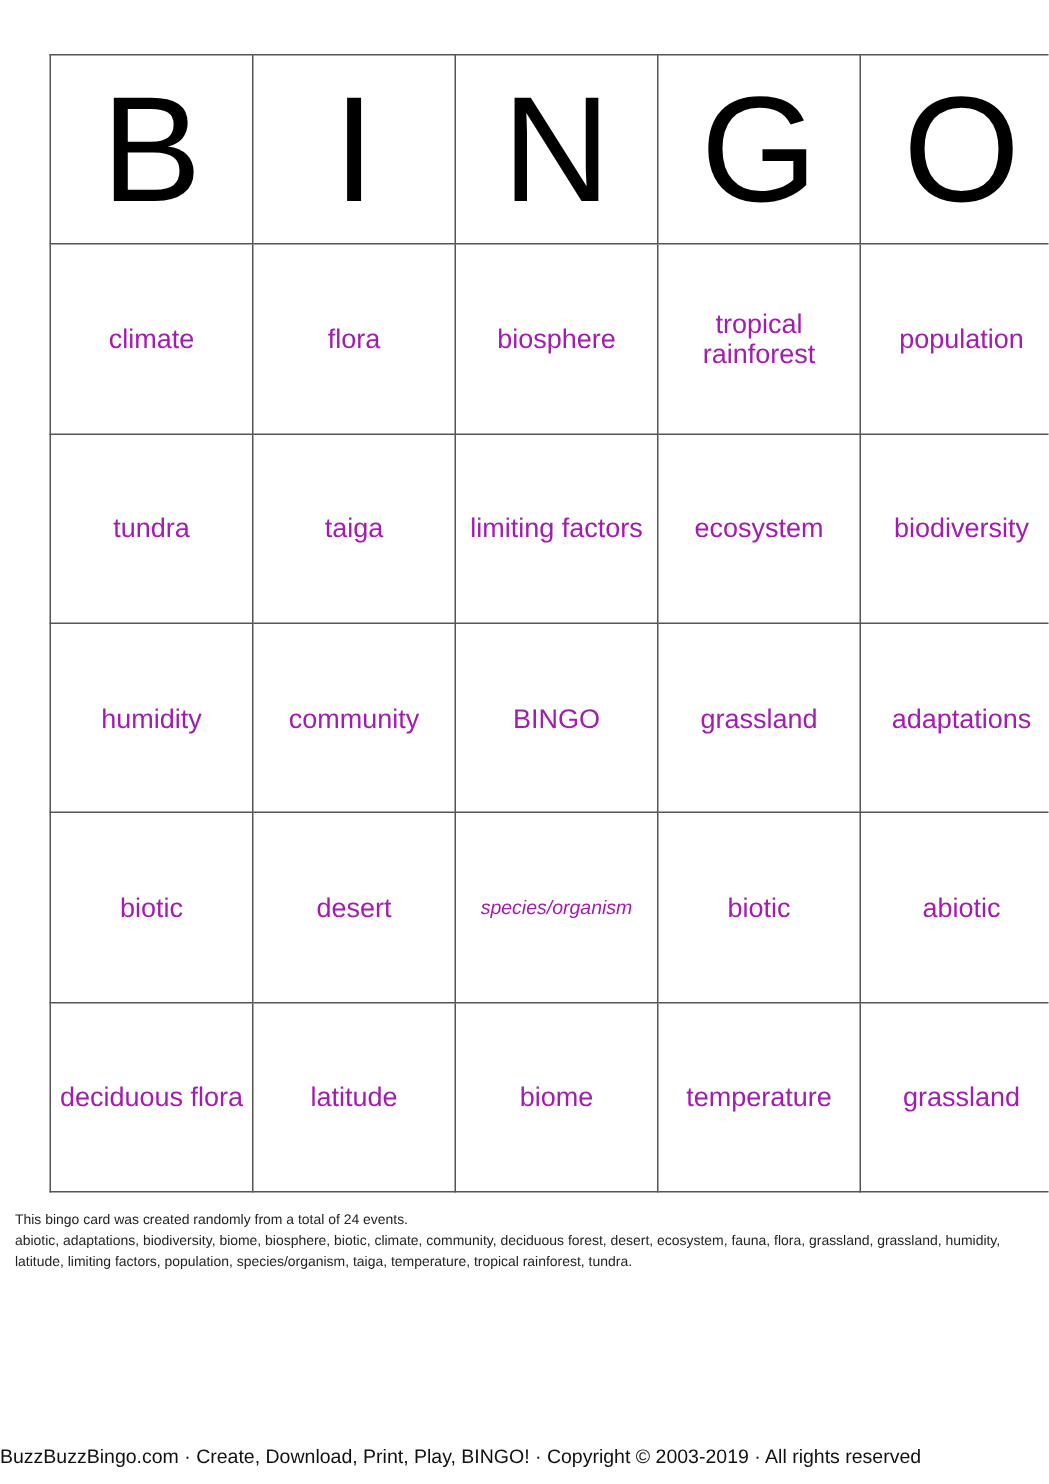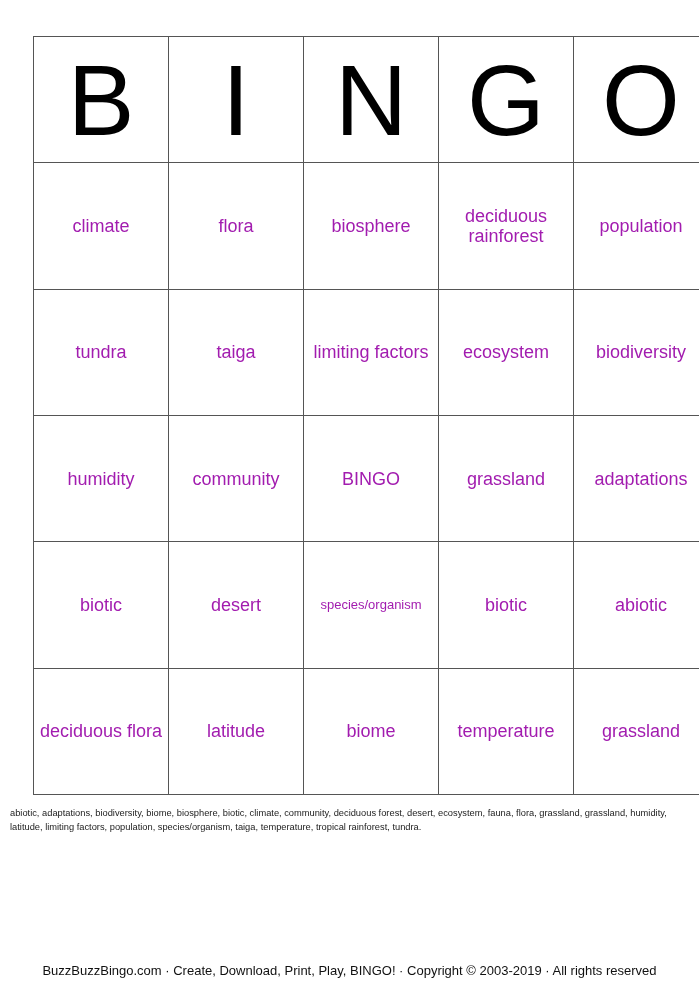--- a/index.html
+++ b/index.html
@@ -1,40 +1,40 @@
 <!DOCTYPE html>
 <html><head>
 <meta charset="utf-8">
 <style>
   html, body { margin:0; padding:0; background:#fff; }
   body { width:699px; height:989px; position:relative; font-family:"Liberation Sans", sans-serif; color:#000; overflow:hidden; }
   .card { position:absolute; left:33px; top:36px; width:633px; height:759px; border-collapse:collapse; table-layout:fixed; }
   .card td { border:1px solid #555; width:126px; height:125px; text-align:center; vertical-align:middle; padding:0 4px; font-size:18px; line-height:20px; color:#a21caf; }
   .card td.head { font-size:100px; line-height:100px; color:#000; padding-top:0; }
-  .card td.small { font-size:13px; }
+  .card td.small { font-size:13px;font-style:italic; }
   .info { position:absolute; left:10px; top:806px; width:680px; font-size:9.3px; line-height:14px; color:#222; }
-  .footer { position:absolute; left:0; top:963px; width:699px; text-align:center; font-size:13px; color:#111; }
+  .footer { position:absolute; left:0; top:963px; width:699px; text-align:left; font-size:13px; color:#111; }
 </style>
 </head>
 <body>
 
 <table class="card">
   <tbody>
       <tr>
     <td class="head">B</td>
     <td class="head">I</td>
     <td class="head">N</td>
     <td class="head">G</td>
     <td class="head">O</td>
   </tr>
   <tr>
     <td>climate</td>
     <td>flora</td>
     <td>biosphere</td>
-    <td>deciduous rainforest</td>
+    <td>tropical rainforest</td>
     <td>population</td>
   </tr>
   <tr>
     <td>tundra</td>
     <td>taiga</td>
     <td>limiting factors</td>
     <td>ecosystem</td>
     <td>biodiversity</td>
   </tr>
   <tr>
@@ -55,16 +55,17 @@
     <td>deciduous flora</td>
     <td>latitude</td>
     <td>biome</td>
     <td>temperature</td>
     <td>grassland</td>
   </tr>
 </tbody>
   </table>
 
 <div class="info">
+  <div>This bingo card was created randomly from a total of 24 events.</div>
   <div>abiotic, adaptations, biodiversity, biome, biosphere, biotic, climate, community, deciduous forest, desert, ecosystem, fauna, flora, grassland, grassland, humidity, latitude, limiting factors, population, species/organism, taiga, temperature, tropical rainforest, tundra.</div>
 </div>
 
 <div class="footer">BuzzBuzzBingo.com · Create, Download, Print, Play, BINGO! · Copyright © 2003-2019 · All rights reserved</div>
 
 </body></html>

